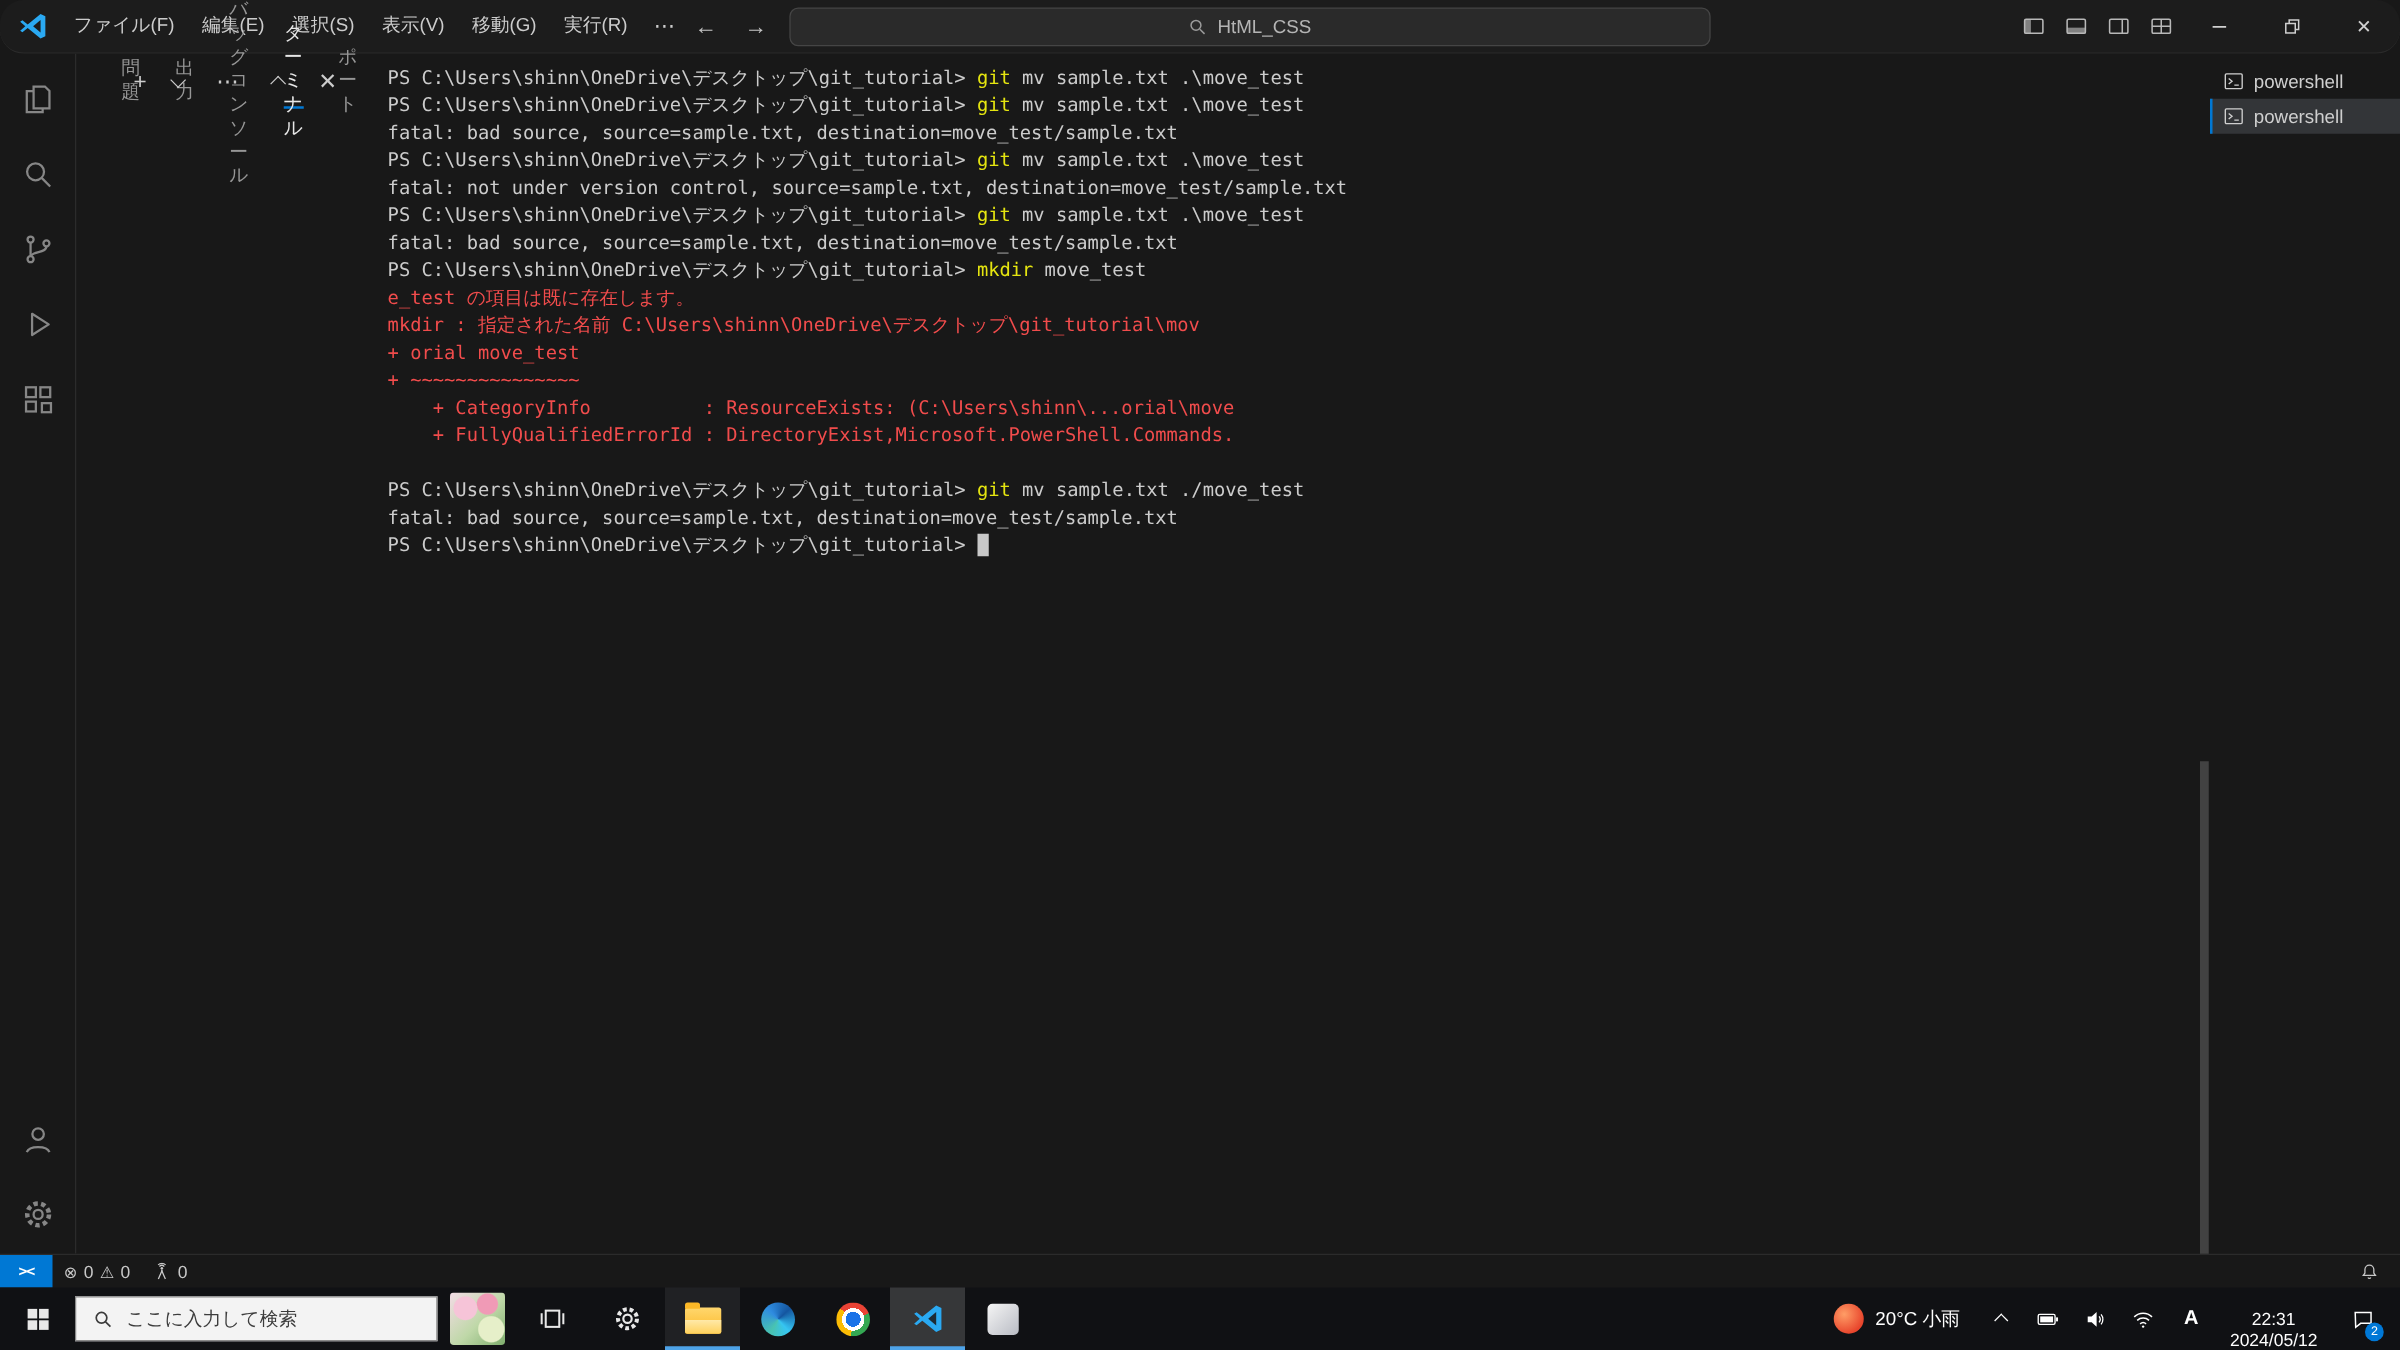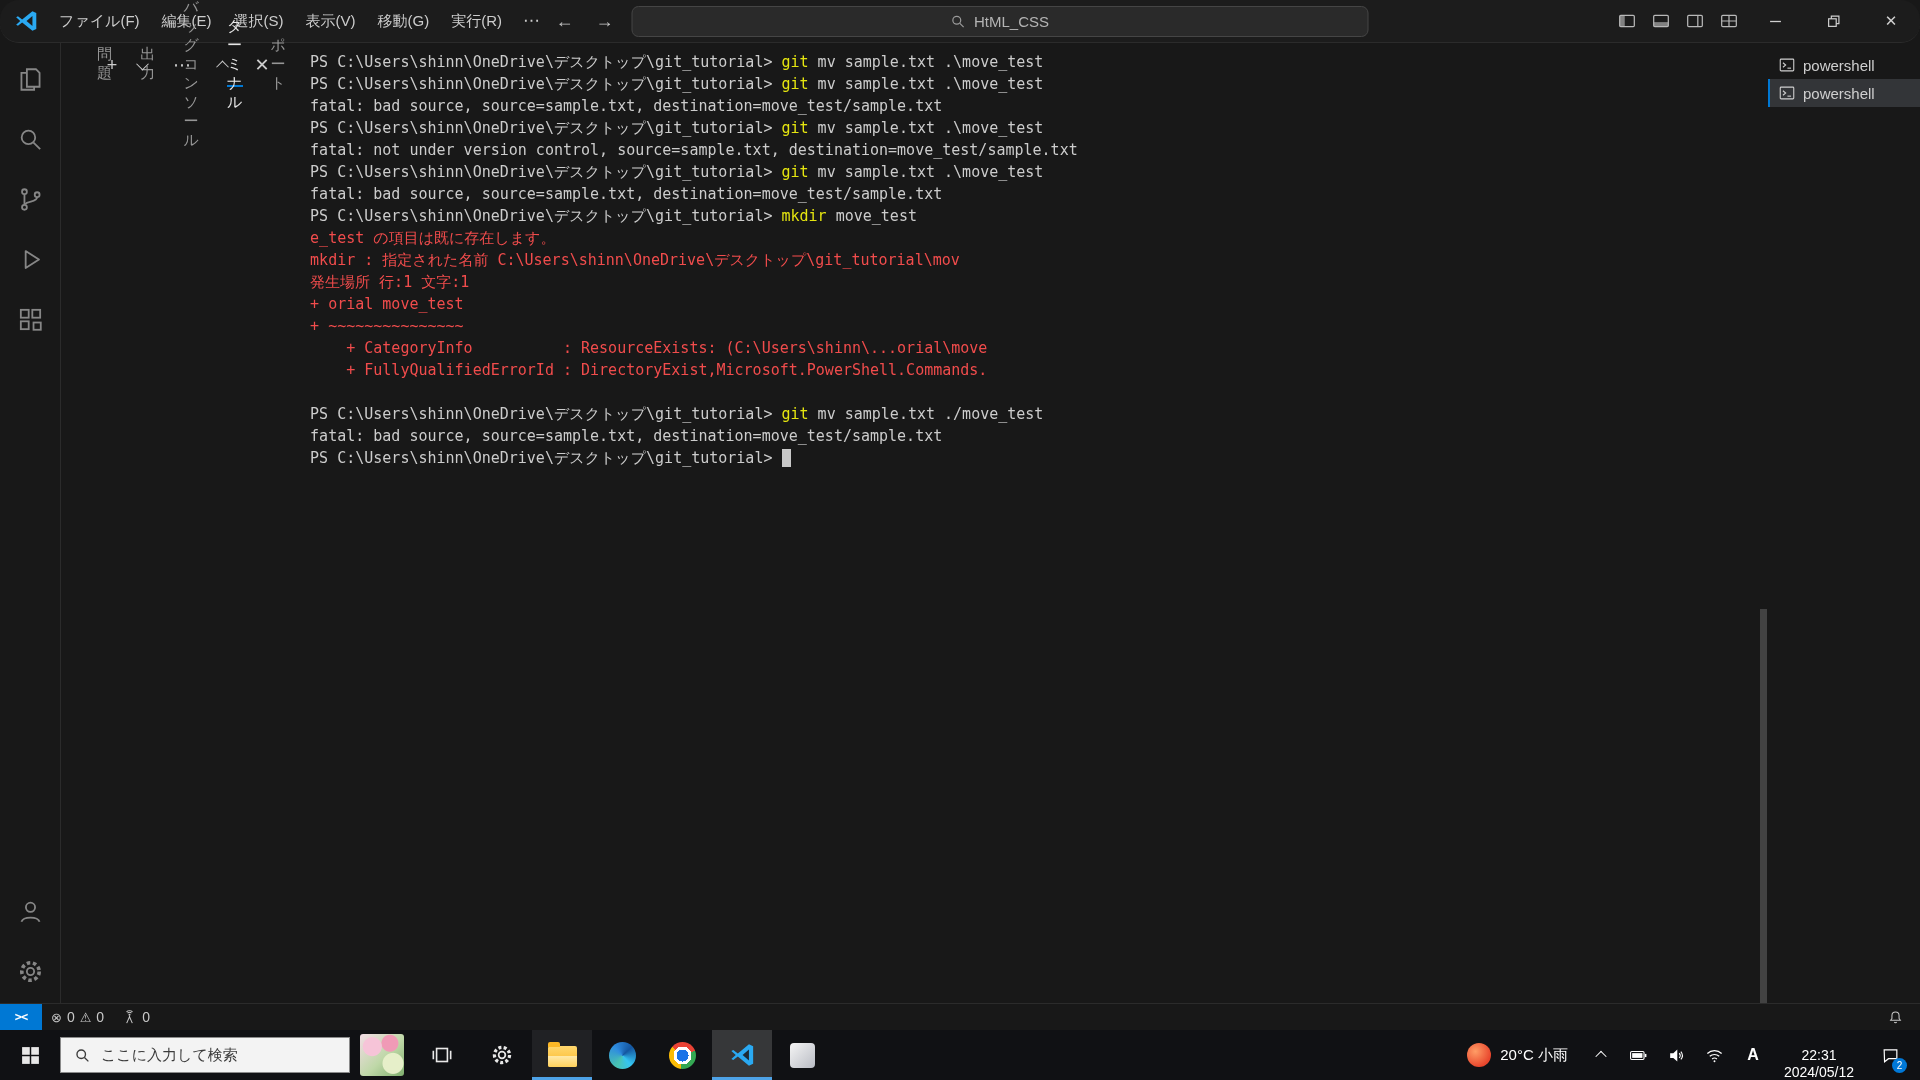--- a/index.html
+++ b/index.html
@@ -249,21 +249,20 @@
             <div class="term-line"><span class="seg-d">PS C:\Users\shinn\OneDrive\デスクトップ\git_tutorial&gt; </span><span class="seg-y">git</span><span class="seg-d"> mv sample.txt .\move_test</span></div>
             <div class="term-line"><span class="seg-d">PS C:\Users\shinn\OneDrive\デスクトップ\git_tutorial&gt; </span><span class="seg-y">git</span><span class="seg-d"> mv sample.txt .\move_test</span></div>
             <div class="term-line"><span class="seg-d">fatal: bad source, source=sample.txt, destination=move_test/sample.txt</span></div>
             <div class="term-line"><span class="seg-d">PS C:\Users\shinn\OneDrive\デスクトップ\git_tutorial&gt; </span><span class="seg-y">git</span><span class="seg-d"> mv sample.txt .\move_test</span></div>
             <div class="term-line"><span class="seg-d">fatal: not under version control, source=sample.txt, destination=move_test/sample.txt</span></div>
             <div class="term-line"><span class="seg-d">PS C:\Users\shinn\OneDrive\デスクトップ\git_tutorial&gt; </span><span class="seg-y">git</span><span class="seg-d"> mv sample.txt .\move_test</span></div>
             <div class="term-line"><span class="seg-d">fatal: bad source, source=sample.txt, destination=move_test/sample.txt</span></div>
             <div class="term-line"><span class="seg-d">PS C:\Users\shinn\OneDrive\デスクトップ\git_tutorial&gt; </span><span class="seg-y">mkdir</span><span class="seg-d"> move_test</span></div>
             <div class="term-line"><span class="seg-r">e_test の項目は既に存在します。</span></div>
             <div class="term-line"><span class="seg-r">mkdir : 指定された名前 C:\Users\shinn\OneDrive\デスクトップ\git_tutorial\mov</span></div>
-            <div class="term-line"><span class="seg-r">発生場所 行:1 文字:1</span></div>
             <div class="term-line"><span class="seg-r">+ orial move_test</span></div>
             <div class="term-line"><span class="seg-r">+ ~~~~~~~~~~~~~~~</span></div>
             <div class="term-line"><span class="seg-r">    + CategoryInfo          : ResourceExists: (C:\Users\shinn\...orial\move</span></div>
             <div class="term-line"><span class="seg-r">    + FullyQualifiedErrorId : DirectoryExist,Microsoft.PowerShell.Commands.</span></div>
             <div class="term-line"></div>
             <div class="term-line"><span class="seg-d">PS C:\Users\shinn\OneDrive\デスクトップ\git_tutorial&gt; </span><span class="seg-y">git</span><span class="seg-d"> mv sample.txt ./move_test</span></div>
             <div class="term-line"><span class="seg-d">fatal: bad source, source=sample.txt, destination=move_test/sample.txt</span></div>
             <div class="term-line"><span class="seg-d">PS C:\Users\shinn\OneDrive\デスクトップ\git_tutorial&gt; </span><span class="seg-cur"> </span></div>
           </div>
         <div class="scroll-thumb"></div>

